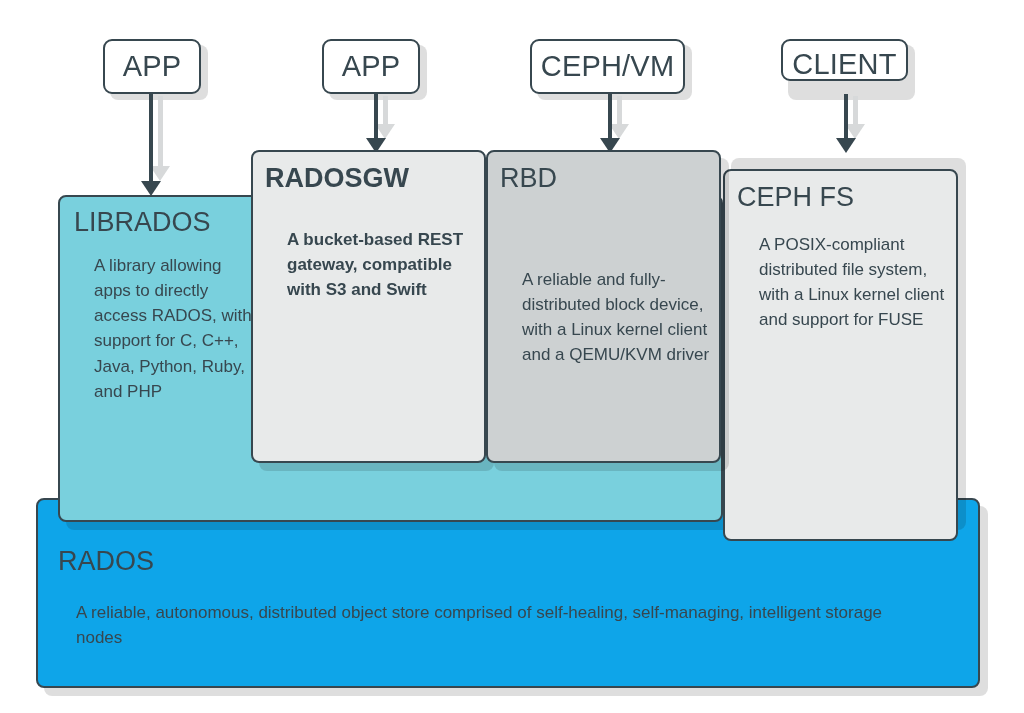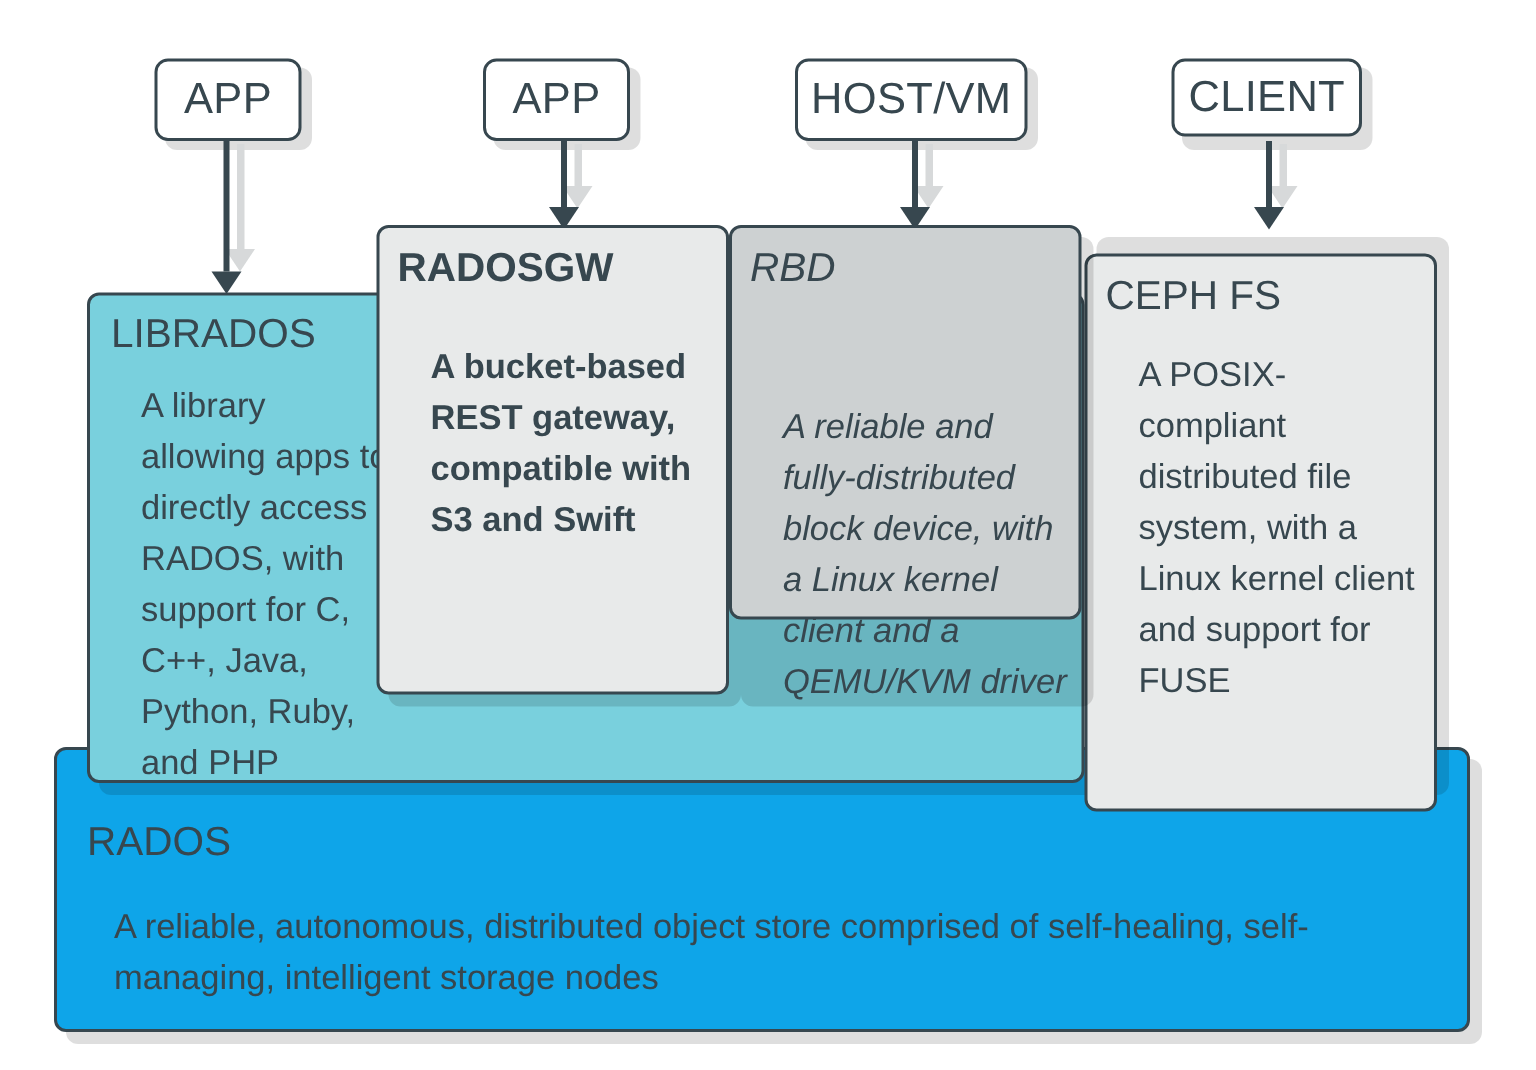--- a/index.html
+++ b/index.html
@@ -79,21 +79,21 @@
   
   .layer-title {
     position: absolute;
     font-size: 27px;
     color: #37474f;
     line-height: 1;
     white-space: nowrap;
   }
   .layer-desc {
     position: absolute;
-    font-size: 23px;
+    font-size: 17px;
     line-height: 1.48;
     color: #37474f;
   }
 
   #librados-box  { background: #79d0dd; }
   #radosgw-box   { background: #e8eaea; font-weight: bold; }
   #rbd-box       { background: #cdd1d2; }
   #cephfs-box    { background: #e8eaea; }
   #rados-box     { background: #0ea5e9; }
 </style>
@@ -107,25 +107,25 @@
     <span class="top-box-label">APP</span>
   </div>
 
   <div class="box-shadow" style="left:329px; top:45px; width:98px; height:55px;"></div>
   <div class="box top-box" style="left:322px; top:39px; width:98px; height:55px;">
     <span class="top-box-label">APP</span>
   </div>
 
   <div class="box-shadow" style="left:537px; top:45px; width:155px; height:55px;"></div>
   <div class="box top-box" style="left:530px; top:39px; width:155px; height:55px;">
-    <span class="top-box-label">HOST/VM</span>
+    <span class="top-box-label">CEPH/VM</span>
   </div>
 
   <div class="box-shadow" style="left:788px; top:45px; width:127px; height:55px;"></div>
-  <div class="box top-box" style="left:781px; top:39px; width:127px; height:52px;">
+  <div class="box top-box" style="left:781px; top:39px; width:127px; height:42px;align-items:flex-end;">
     <span class="top-box-label">CLIENT</span>
   </div>
 
   <div class="arrow-shadow-stem" style="left:158px; top:96px; width:5px; height:70px;"></div>
   <div class="arrow-shadow-head" style="left:150px; top:166px;"></div>
   <div class="arrow-stem" style="left:149px; top:94px; width:4px; height:87px;"></div>
   <div class="arrow-head" style="left:141px; top:181px;"></div>
 
   <div class="arrow-shadow-stem" style="left:383px; top:96px; width:5px; height:28px;"></div>
   <div class="arrow-shadow-head" style="left:375px; top:124px;"></div>
@@ -160,18 +160,18 @@
     <div class="layer-desc" style="left:34px; top:61px; width:192px;">A POSIX-compliant distributed file system, with a Linux kernel client and support for FUSE</div>
   </div>
 
   <div class="box-shadow" style="left:259px; top:158px; width:235px; height:313px;"></div>
   <div class="box" id="radosgw-box" style="left:251px; top:150px; width:235px; height:313px;">
     <div class="layer-title" style="left:12px; top:13px;">RADOSGW</div>
     <div class="layer-desc" style="left:34px; top:75px; width:180px;">A bucket-based REST gateway, compatible with S3 and Swift</div>
   </div>
 
   <div class="box-shadow" style="left:494px; top:158px; width:235px; height:313px;"></div>
-  <div class="box" id="rbd-box" style="left:486px; top:150px; width:235px; height:263px;font-style:italic;">
+  <div class="box" id="rbd-box" style="left:486px; top:150px; width:235px; height:313px;">
     <div class="layer-title" style="left:12px; top:13px;">RBD</div>
     <div class="layer-desc" style="left:34px; top:75px; width:190px;margin-top:40px;">A reliable and fully-distributed block device, with a Linux kernel client and a QEMU/KVM driver</div>
   </div>
 
 </div>
 
 </body></html>

